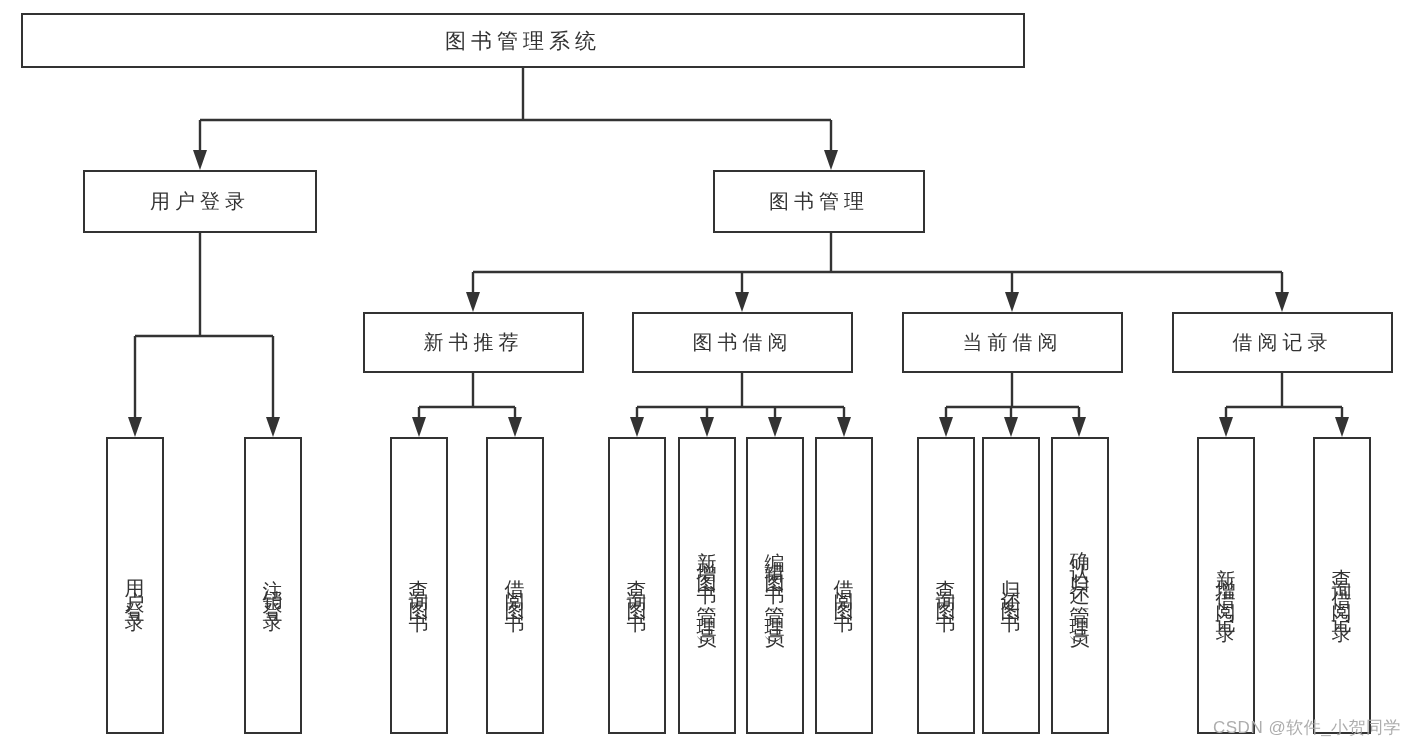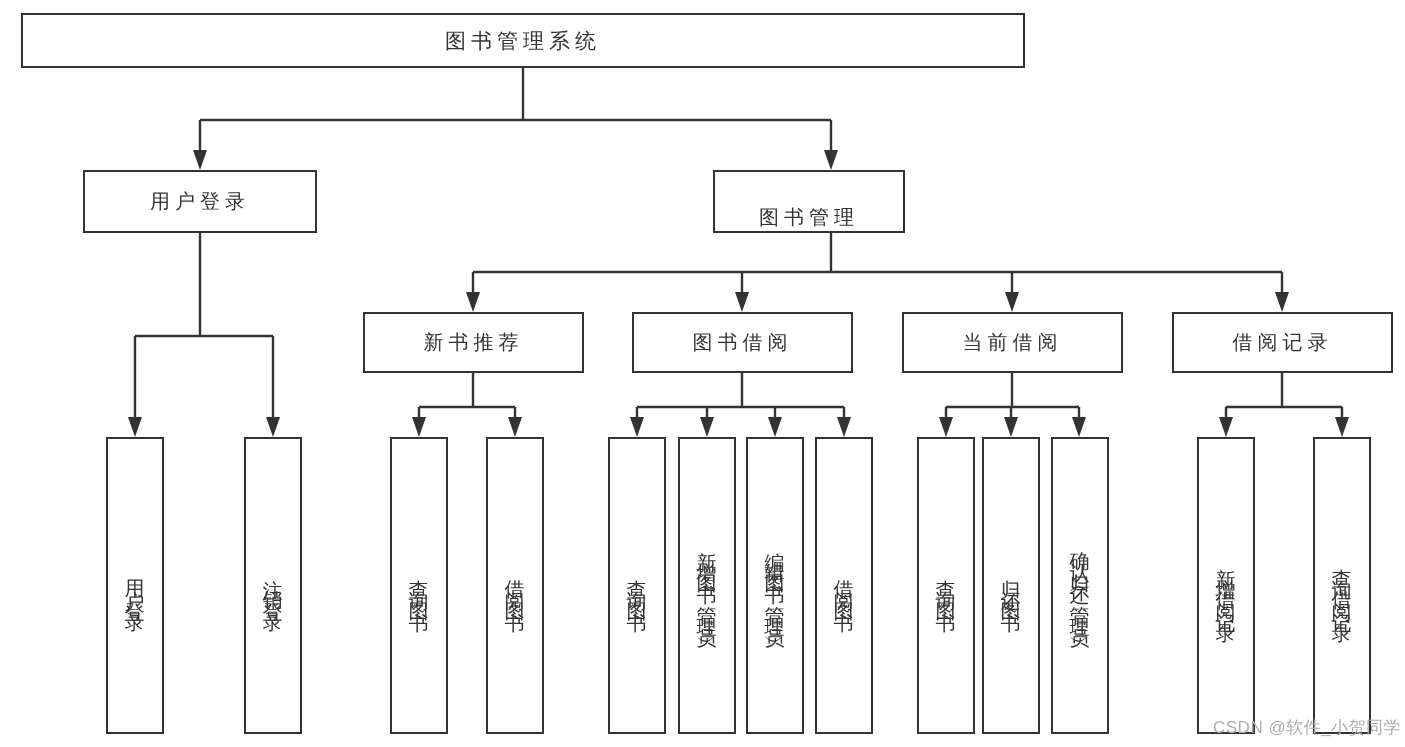--- a/index.html
+++ b/index.html
@@ -102,21 +102,21 @@
     </g>
   </svg>
 
   <div class="box title" style="left:21px;top:13px;width:1004px;height:55px;text-align:right;">
     <span class="hlabel">图书管理系统</span>
   </div>
 
   <div class="box" style="left:83px;top:170px;width:234px;height:63px;">
     <span class="hlabel">用户登录</span>
   </div>
-  <div class="box" style="left:713px;top:170px;width:192px;height:63px;align-items:flex-end;">
+  <div class="box" style="left:713px;top:170px;width:212px;height:63px;">
     <span class="hlabel">图书管理</span>
   </div>
 
   <div class="box" style="left:363px;top:312px;width:221px;height:61px;">
     <span class="hlabel">新书推荐</span>
   </div>
   <div class="box" style="left:632px;top:312px;width:221px;height:61px;">
     <span class="hlabel">图书借阅</span>
   </div>
   <div class="box" style="left:1172px;top:312px;width:221px;height:61px;">

